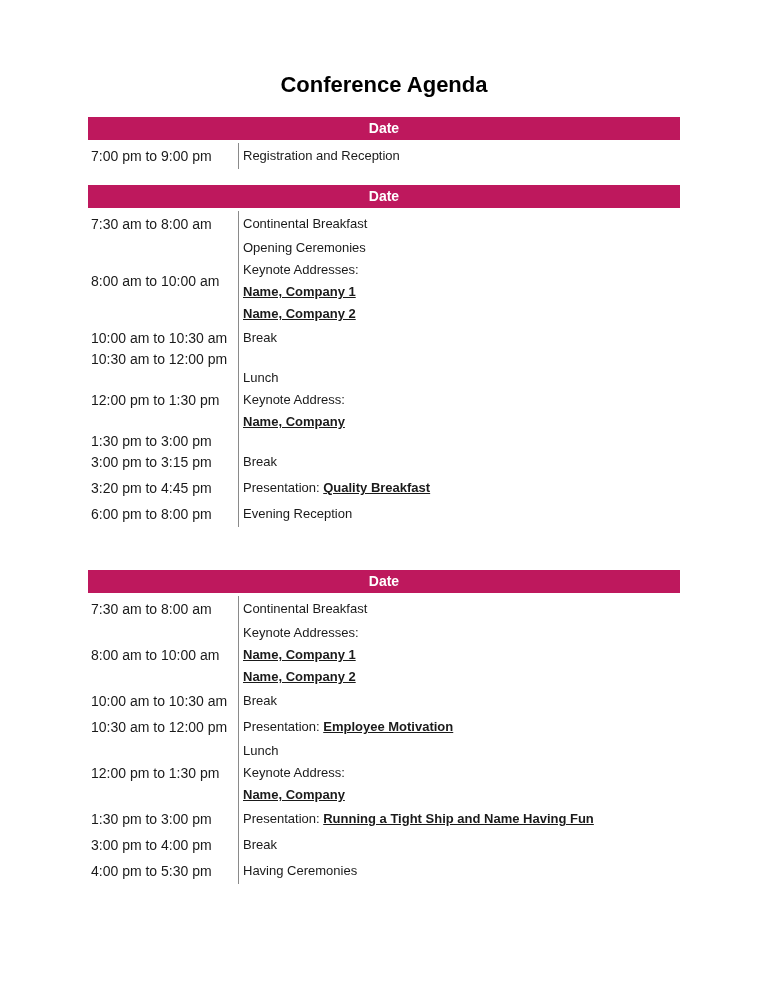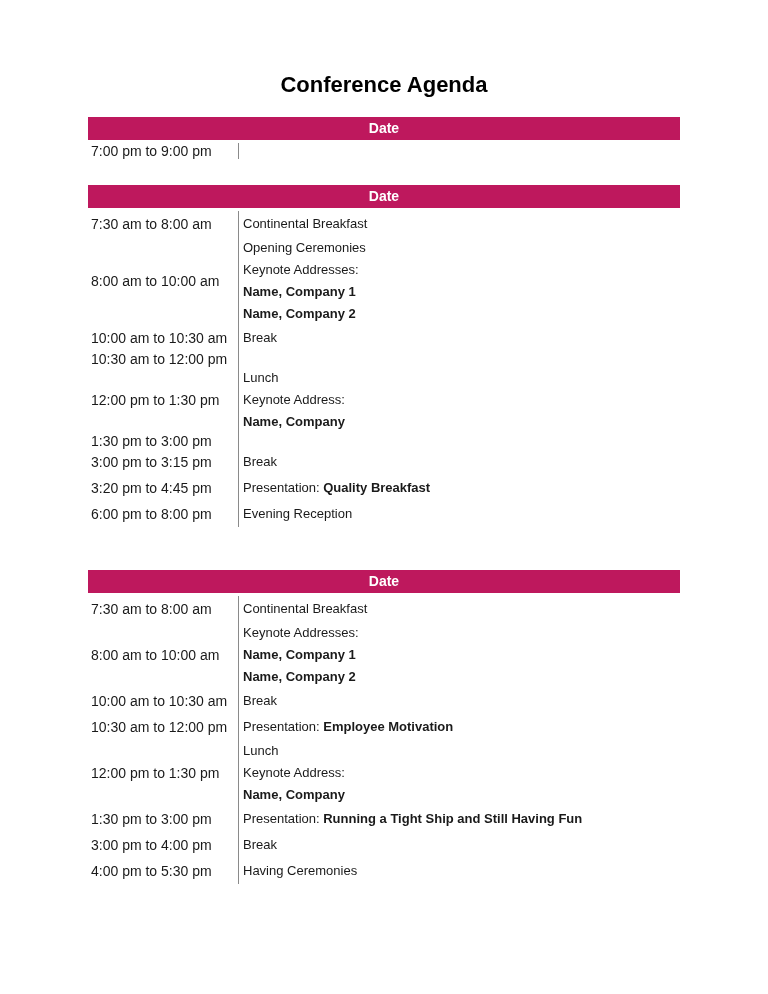--- a/index.html
+++ b/index.html
@@ -22,32 +22,35 @@
     width: 1px; background: #8a8a8a;
   }
   .row { display: flex; align-items: center; }
   .time {
     width: 150px; padding-left: 3px; box-sizing: border-box;
     font-size: 14px; color: #1a1a1a;
   }
   .activity { padding-left: 5px; }
   .line { font-size: 13px; height: 22px; line-height: 22px; white-space: nowrap; }
   .single .line { height: 26px; line-height: 26px; }
-  .b { font-weight: bold; }
+  .b { font-weight: bold; text-decoration: underline; }
 </style>
 </head>
 <body>
 
 <div class="title">Conference Agenda</div>
 
 <div class="section" style="top:117px;">
   <div class="date-bar">Date</div>
   <div class="rows">
       <div class="row single">
         <div class="time">7:00 pm to 9:00 pm</div>
+        <div class="activity">
+          <div class="line"><span>Registration and Reception</span></div>
+        </div>
       </div>
     </div>
 </div>
 
 <div class="section" style="top:185px;">
   <div class="date-bar">Date</div>
   <div class="rows">
       <div class="row single">
         <div class="time">7:30 am to 8:00 am</div>
         <div class="activity">
@@ -137,21 +140,21 @@
         <div class="time">12:00 pm to 1:30 pm</div>
         <div class="activity">
           <div class="line"><span>Lunch</span></div>
           <div class="line"><span>Keynote Address:</span></div>
           <div class="line"><span class="b">Name, Company</span></div>
         </div>
       </div>
       <div class="row single">
         <div class="time">1:30 pm to 3:00 pm</div>
         <div class="activity">
-          <div class="line"><span>Presentation: </span><span class="b">Running a Tight Ship and Still Having Fun</span></div>
+          <div class="line"><span>Presentation: </span><span class="b">Running a Tight Ship and Name Having Fun</span></div>
         </div>
       </div>
       <div class="row single">
         <div class="time">3:00 pm to 4:00 pm</div>
         <div class="activity">
           <div class="line"><span>Break</span></div>
         </div>
       </div>
       <div class="row single">
         <div class="time">4:00 pm to 5:30 pm</div>

